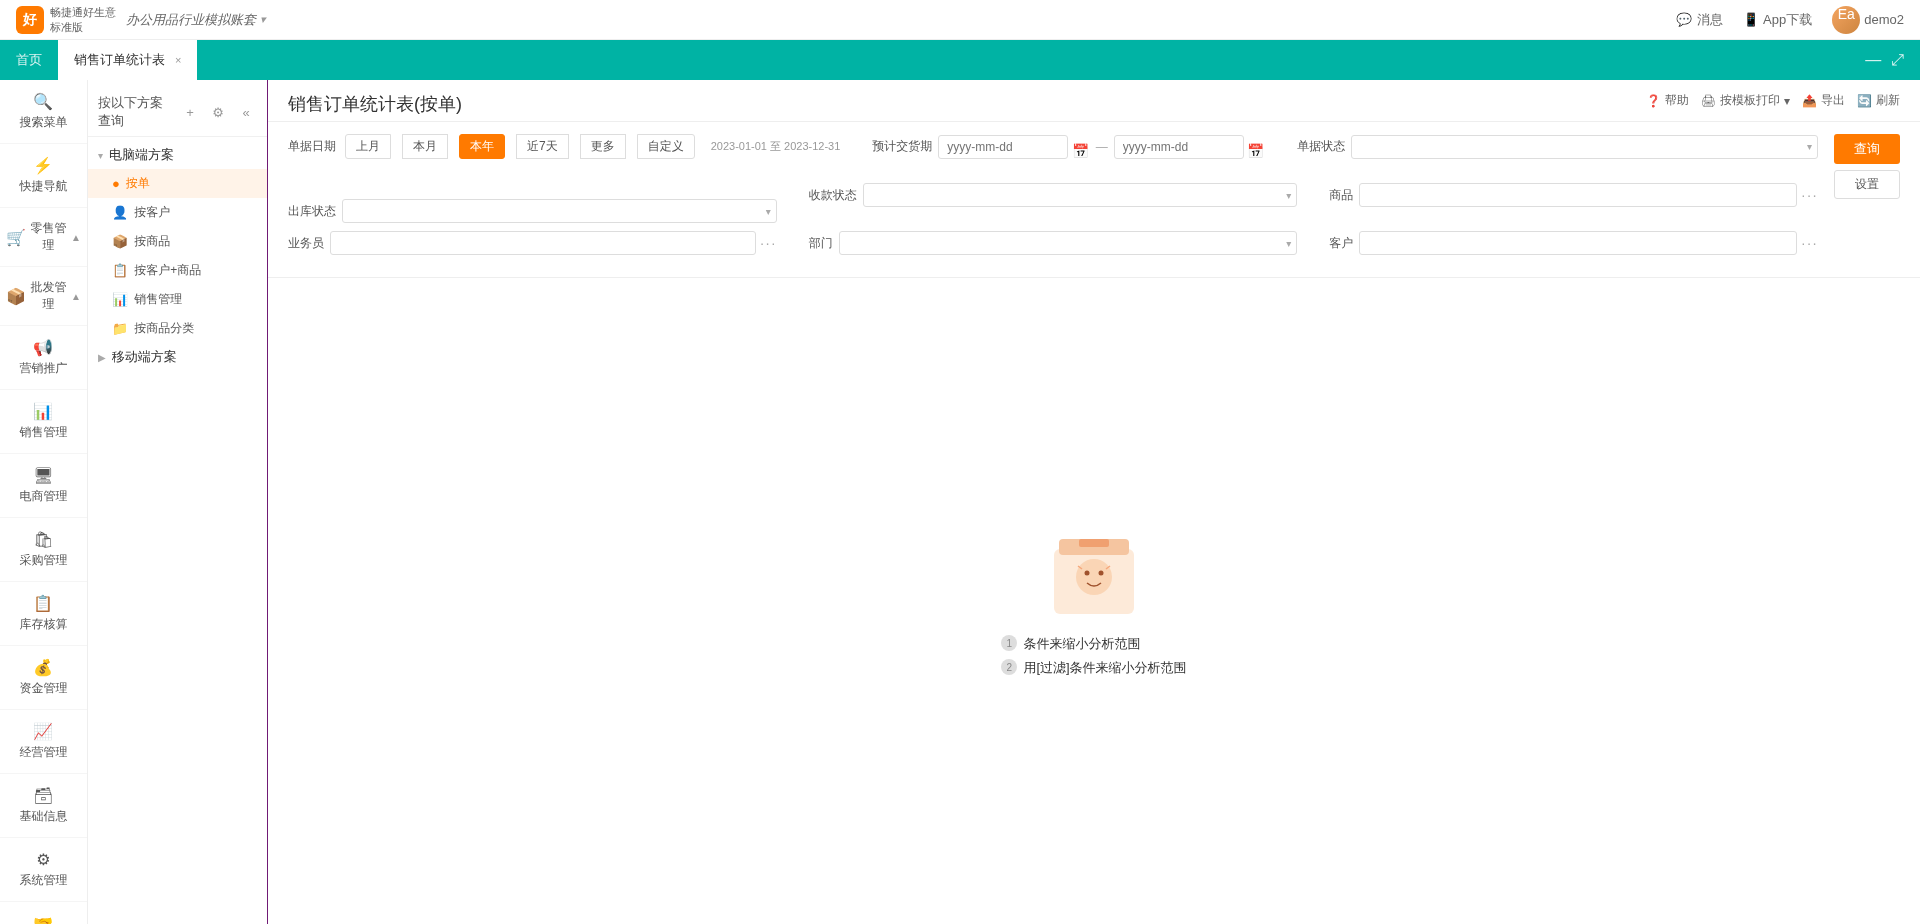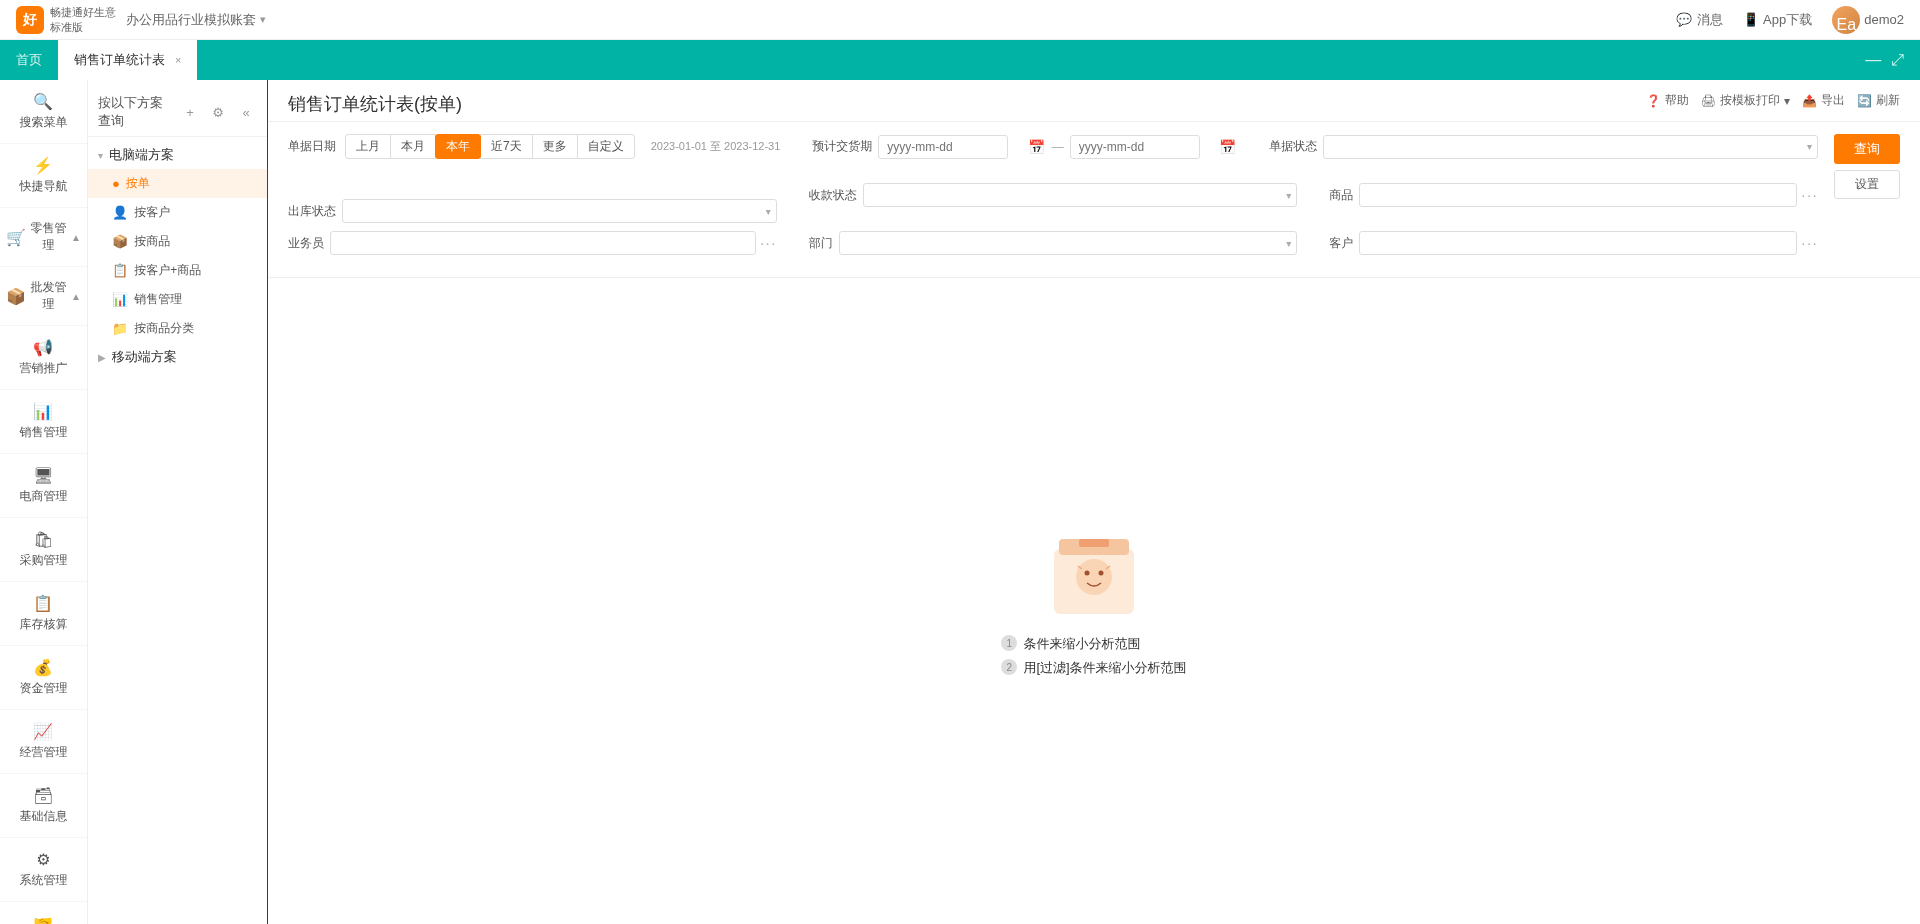--- a/index.html
+++ b/index.html
@@ -13,25 +13,25 @@
       align-items: center;
       padding: 0 16px;
       border-bottom: 1px solid #eee;
       justify-content: space-between;
       flex-shrink: 0;
     }
     .top-bar-left { display: flex; align-items: center; gap: 10px; }
     .logo-area { display: flex; align-items: center; gap: 6px; }
     .logo-icon { width: 28px; height: 28px; background: #ff7a00; border-radius: 6px; display: flex; align-items: center; justify-content: center; color: #fff; font-size: 14px; font-weight: bold; }
     .logo-text { font-size: 11px; color: #666; line-height: 1.3; }
-    .app-title-area { display: flex; align-items: center; gap: 4px; color: #666; font-size: 13px; }
+    .app-title-area { display: flex; align-items: center; gap: 4px; color: #666; font-size: 13px; font-style: italic; }
     .app-title-area .chevron { color: #999; font-size: 11px; }
     .top-bar-right { display: flex; align-items: center; gap: 20px; color: #666; font-size: 13px; }
     .top-bar-right .action-item { display: flex; align-items: center; gap: 4px; cursor: pointer; }
-    .user-avatar { width: 28px; height: 28px; border-radius: 50%; background: linear-gradient(135deg, #f4a460, #cd853f); display: flex; align-items: flex-end; justify-content: center; color: #fff; font-size: 16px; }
+    .user-avatar { width: 28px; height: 28px; border-radius: 50%; background: linear-gradient(135deg, #f4a460, #cd853f); display: flex; align-items: flex-start; justify-content: center; color: #fff; font-size: 14px; }
 
     
     .tab-bar {
       height: 40px;
       background: #00b3a4;
       display: flex;
       align-items: center;
       padding: 0;
       flex-shrink: 0;
     }
@@ -156,21 +156,21 @@
       background: #fff;
       padding: 12px 20px;
       border-bottom: 1px solid #eee;
     }
     .filter-label {
       font-size: 12px;
       color: #555;
       white-space: nowrap;
       min-width: 50px;
     }
-    .date-tabs { display: flex; align-items: center; gap: 0; }
+    .date-tabs { display: flex; align-items: center; gap: 12px; }
     .date-tab {
       padding: 3px 10px;
       font-size: 12px;
       cursor: pointer;
       border: 1px solid #ddd;
       color: #555;
       background: #fff;
       margin-left: -1px;
     }
     .date-tab:first-child { border-radius: 3px 0 0 3px; }
@@ -206,22 +206,22 @@
     }
     .filter-select-wrap .chevron-down {
       position: absolute;
       right: 6px;
       color: #aaa;
       font-size: 10px;
       pointer-events: none;
     }
     .date-input-wrap {
       display: flex;
-      align-items: center;
-      gap: 20px;
+      align-items: flex-end;
+      gap: 4px;
     }
     .date-input {
       border: 1px solid #ddd;
       border-radius: 3px;
       padding: 4px 8px;
       font-size: 12px;
       color: #aaa;
       width: 130px;
       outline: none;
     }

